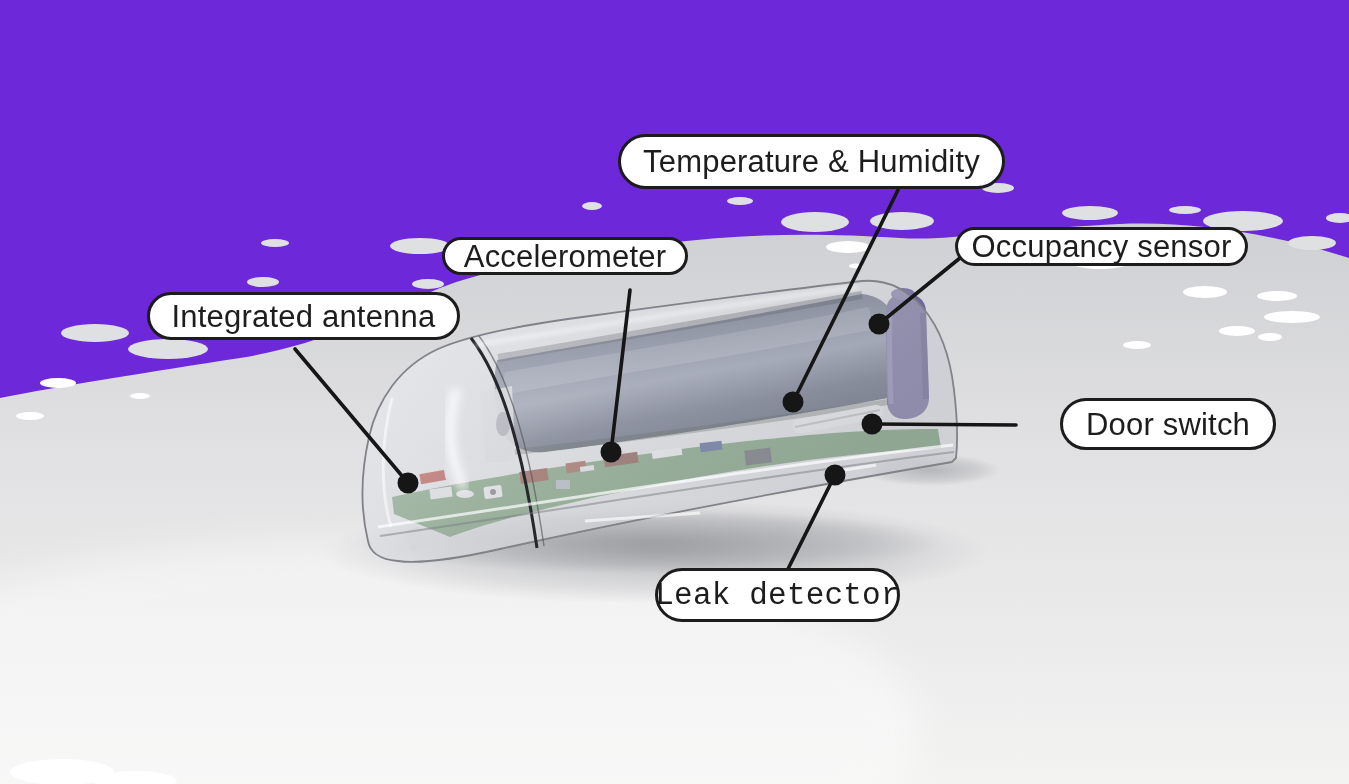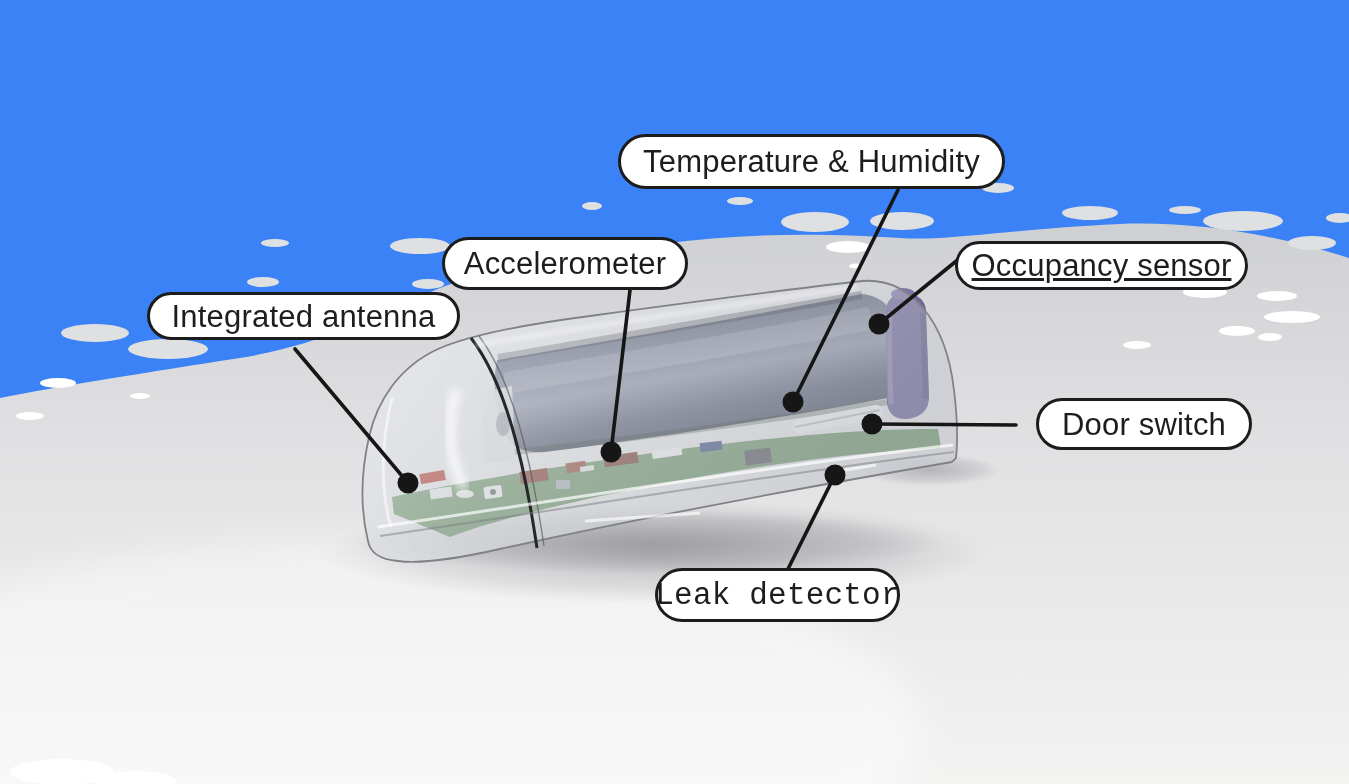--- a/index.html
+++ b/index.html
@@ -1,42 +1,42 @@
 <!DOCTYPE html>
 <html><head>
 <meta charset="utf-8">
 <style>
   html,body{margin:0;padding:0;background:#ffffff;}
   #stage{
     position:relative;
     width:1349px;height:784px;
     overflow:hidden;
-    background:#3b82f6;
+    background:#6d28d9;
     font-family:"Liberation Sans","DejaVu Sans",sans-serif;
   }
   #scene{position:absolute;left:0;top:0;width:1349px;height:784px;display:block;}
   .callout{
     position:absolute;
     box-sizing:border-box;
     display:flex;align-items:center;justify-content:center;
     border:3px solid #1c1c1c;
     border-radius:40px;
     background:#ffffff;
     color:#1d1d1d;
     font-size:31px;
     font-weight:300;
     letter-spacing:0.2px;
     white-space:nowrap;
     line-height:1;
   }
   .co-temp     {left:618px;  top:134px; width:387px; height:55px;}
-  .co-accel    {left:442px;  top:237px; width:246px; height:53px;}
+  .co-accel    {left:442px;  top:237px; width:246px; height:38px;}
   .co-antenna  {left:147px;  top:292px; width:313px; height:48px;}
-  .co-occupancy{left:955px;  top:241px; width:293px; height:49px;text-decoration:underline;}
-  .co-door     {left:1036px; top:398px; width:216px; height:52px;}
+  .co-occupancy{left:955px;  top:227px; width:293px; height:39px;}
+  .co-door     {left:1060px; top:398px; width:216px; height:52px;}
   .co-leak     {left:655px;  top:568px; width:245px; height:54px;font-family:Liberation Mono, monospace;}
 </style>
 </head>
 <body>
 
 <div id="stage">
 
   <svg id="scene" viewBox="0 0 1349 784" aria-hidden="true">
     <defs>
       <linearGradient id="floorGrad" gradientUnits="userSpaceOnUse" x1="0" y1="225" x2="0" y2="784">

